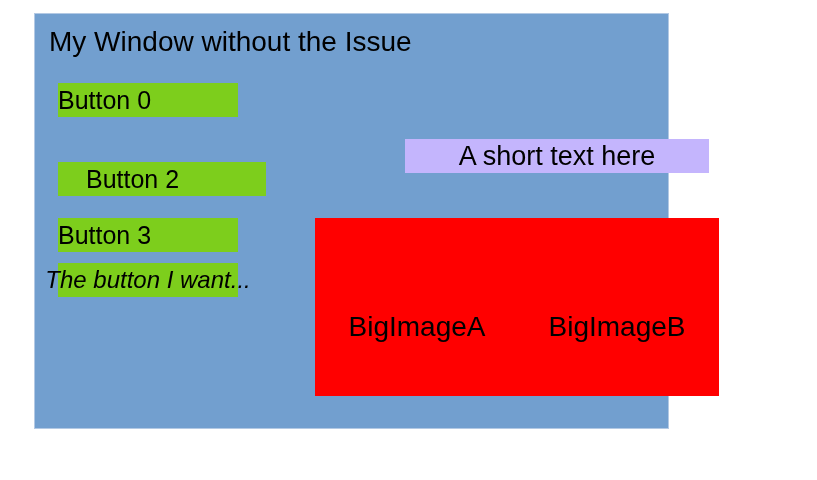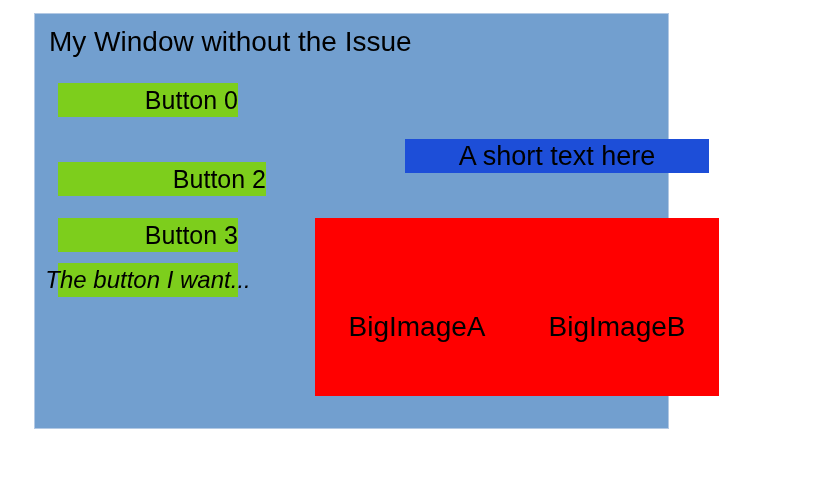--- a/index.html
+++ b/index.html
@@ -35,21 +35,21 @@
     white-space: nowrap;
   }
   .green-btn {
     position: absolute;
     left: 23px;
     width: 180px;
     height: 34px;
     background: #7DCE1C;
     display: flex;
     align-items: center;
-    justify-content: flex-end;
+    justify-content: flex-start;
   }
   .green-btn .btn-label {
     font-size: 25px;
     line-height: 1;
     white-space: nowrap;
   }
   .btn-0 { top: 69px; }
   .btn-1 { top: 114px; }
   .btn-2 { top: 148px; padding-left: 28px; }
   .btn-3 { top: 204px; }
@@ -63,21 +63,21 @@
     line-height: 1;
     white-space: nowrap;
     font-style: italic;
   }
   .short-text-bar {
     position: absolute;
     left: 370px;
     top: 125px;
     width: 304px;
     height: 34px;
-    background: #1d4ed8;
+    background: #c4b5fd;
     display: flex;
     align-items: center;
     justify-content: center;
   }
   .short-text-bar .bar-label {
     font-size: 27px;
     line-height: 1;
     white-space: nowrap;
   }
   .big-image {

